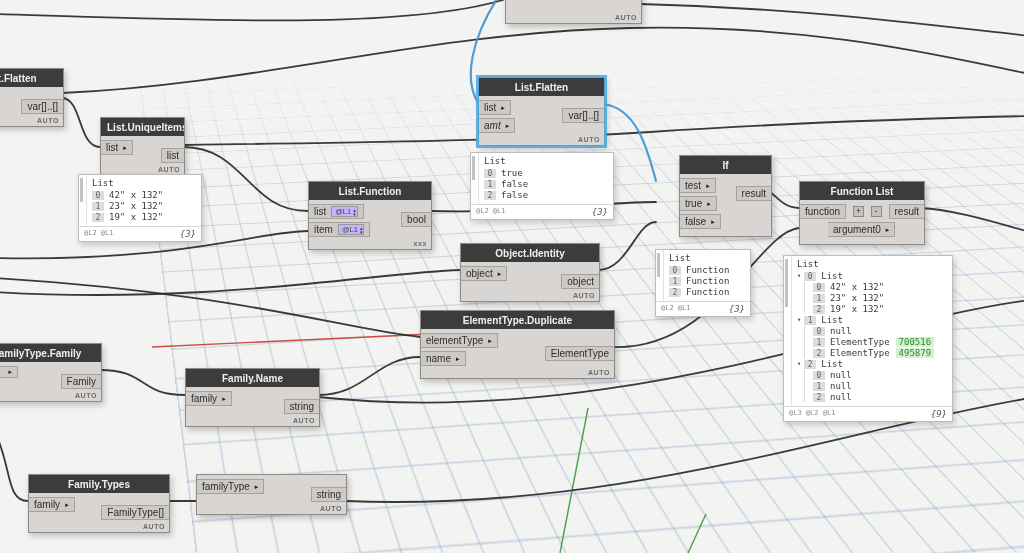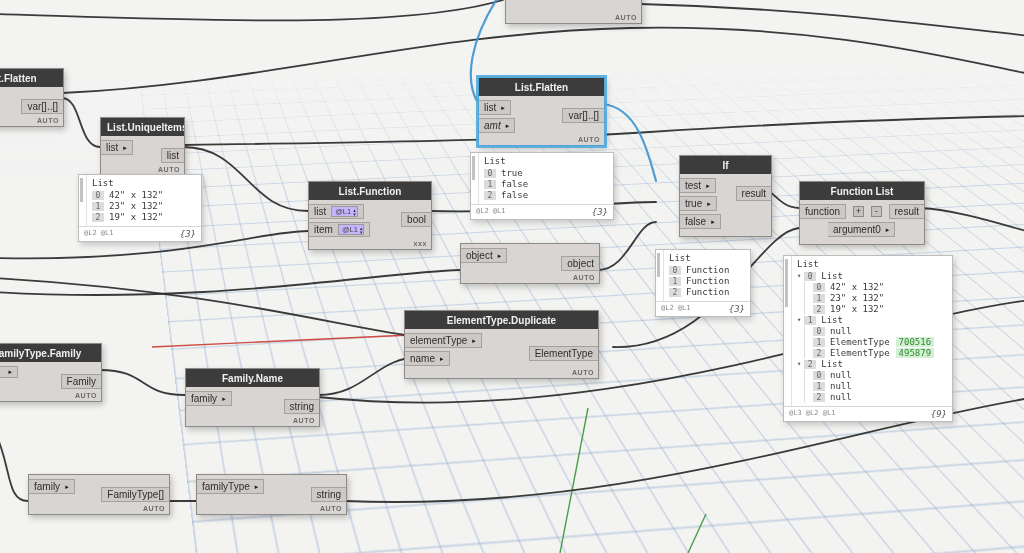--- a/index.html
+++ b/index.html
@@ -233,20 +233,21 @@
       </div>
       <div class="ports-out">
         <div class="port out">
           <span class="pname">result</span>
         </div>
       </div>
     </div>
   </div>
 
   <div class="node" style="left:460px;top:243px;width:138px;">
+    <div class="node-header">Object.Identity</div>
     <div class="node-body">
       <div class="ports-in">
         <div class="port in">
           <span class="pname">object</span>
           <span class="chev">▸</span>
         </div>
       </div>
       <div class="ports-out">
         <div class="port out">
           <span class="pname">object</span>
@@ -273,21 +274,21 @@
       </div>
       <div class="fa-row" style="margin-top:3px;padding-left:28px;">
         <div class="port in">
           <span class="pname">argument0</span>
           <span class="chev">▸</span>
         </div>
       </div>
     </div>
   </div>
 
-  <div class="node" style="left:404px;top:310px;width:193px;">
+  <div class="node" style="left:420px;top:310px;width:193px;">
     <div class="node-header">ElementType.Duplicate</div>
     <div class="node-body">
       <div class="ports-in">
         <div class="port in">
           <span class="pname">elementType</span>
           <span class="chev">▸</span>
         </div>
         <div class="port in">
           <span class="pname">name</span>
           <span class="chev">▸</span>
@@ -337,20 +338,21 @@
           <span class="pname">string</span>
         </div>
       </div>
     </div>
     <div class="node-footer">
       <span class="lacing">AUTO</span>
     </div>
   </div>
 
   <div class="node" style="left:28px;top:474px;width:140px;">
+    <div class="node-header">Family.Types</div>
     <div class="node-body">
       <div class="ports-in">
         <div class="port in">
           <span class="pname">family</span>
           <span class="chev">▸</span>
         </div>
       </div>
       <div class="ports-out">
         <div class="port out">
           <span class="pname">FamilyType[]</span>

